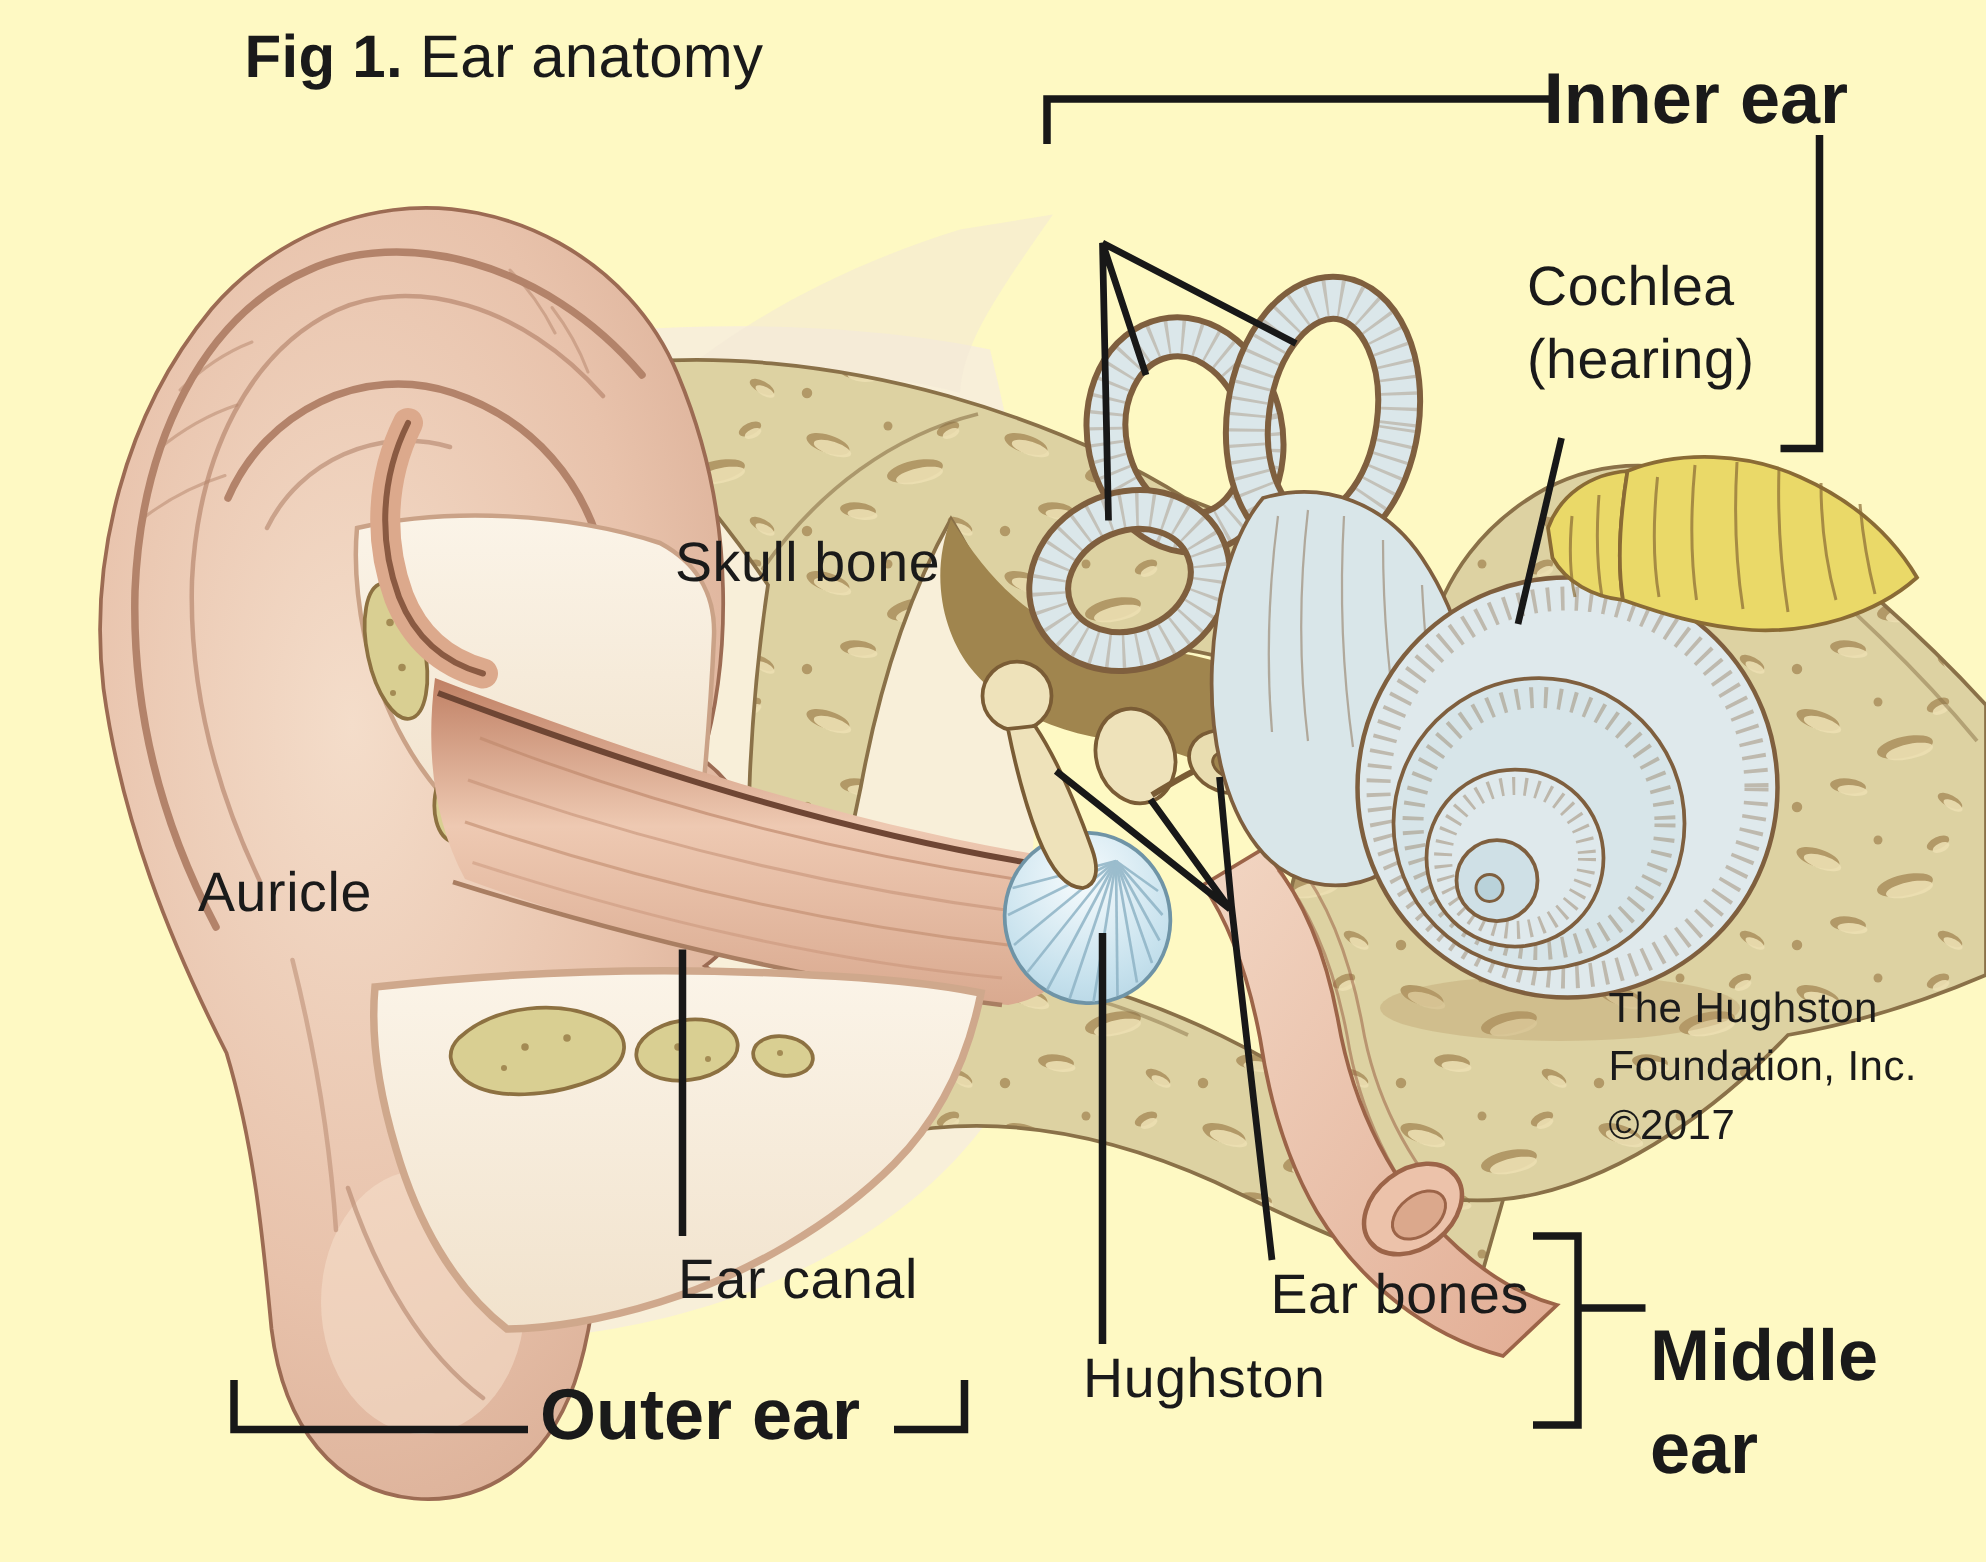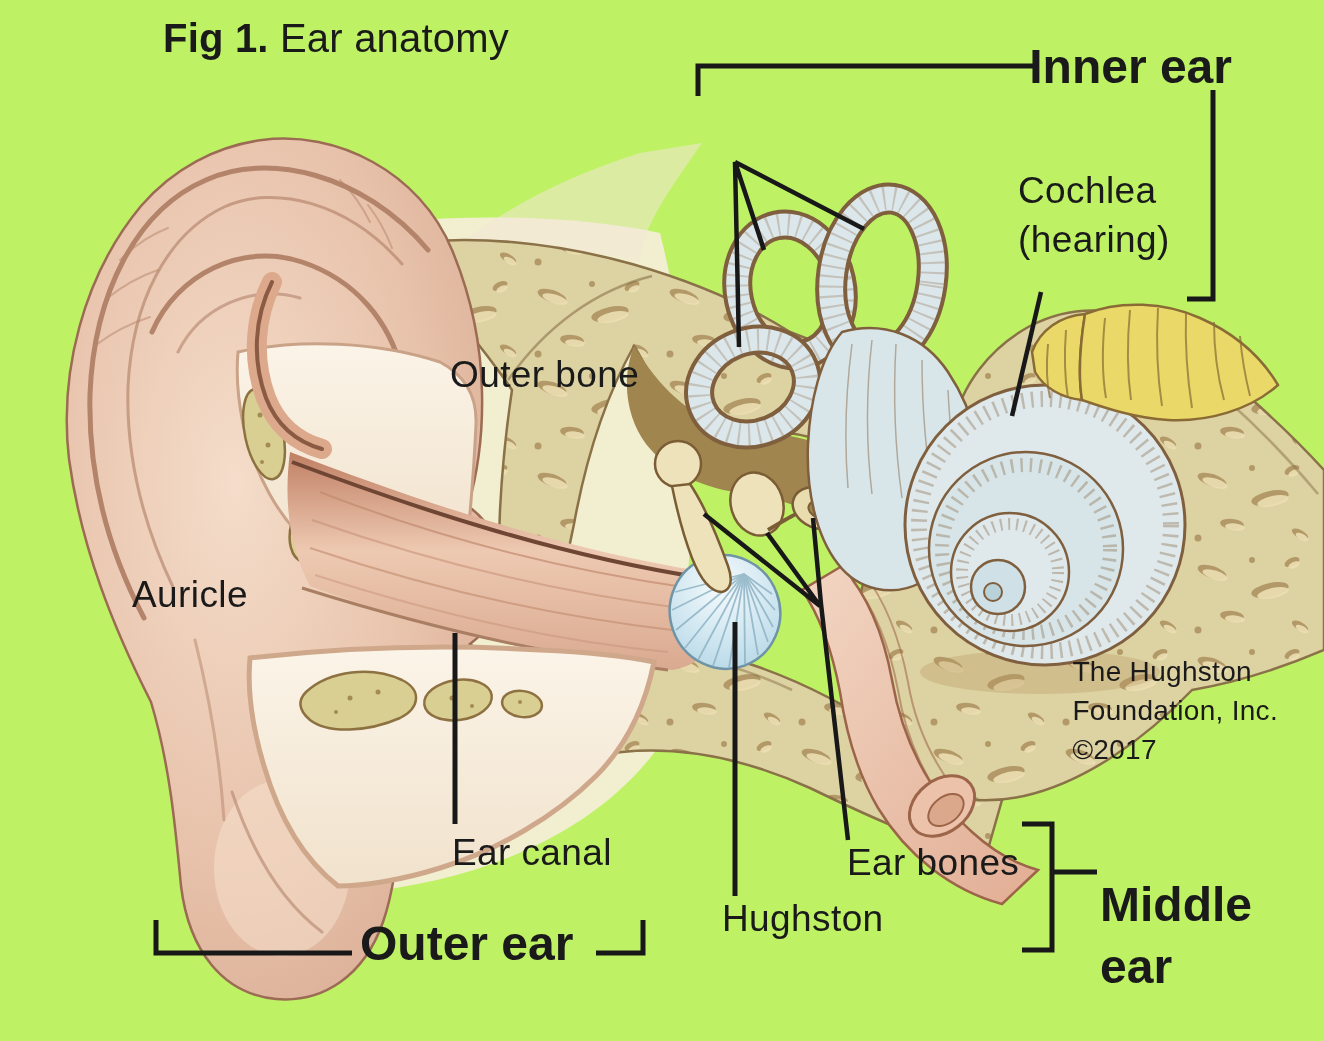--- a/index.html
+++ b/index.html
@@ -1,17 +1,17 @@
 <!DOCTYPE html>
 <html><head>
 <meta charset="utf-8">
 <style>
   html,body{margin:0;padding:0;background:#ffffff;}
   .stage{
-    position:relative;width:1324px;height:1041px;background:#bef264;overflow:hidden;
+    position:relative;width:1324px;height:1041px;background:#fef9c3;overflow:hidden;
     font-family:"Liberation Sans","DejaVu Sans",sans-serif;color:#1a1a1a;
   }
   .art{position:absolute;left:0;top:0;width:100%;height:100%;}
   .lbl{position:absolute;font-size:37px;letter-spacing:.4px;white-space:nowrap;color:#1a1a1a;line-height:45px;}
   .lbl.bold{font-weight:700;font-size:48px;letter-spacing:0;}
   .fig-title{position:absolute;left:163px;top:16px;font-size:40px;letter-spacing:.2px;white-space:nowrap;}
   .fig-title b{font-weight:700;}
   .lbl-inner-ear{right:92px;top:44px;}
   .lbl-semicircular{left:716px;top:74px;line-height:45px;}
   .lbl-cochlea{left:1018px;top:166px;line-height:49px;}
@@ -262,21 +262,21 @@
   </div>
 
   <div class="lbl bold lbl-inner-ear">Inner ear</div>
 
 
   <div class="lbl lbl-cochlea">
     <div>Cochlea</div>
     <div>(hearing)</div>
   </div>
 
-  <div class="lbl lbl-skull">Outer bone</div>
+  <div class="lbl lbl-skull">Skull bone</div>
   <div class="lbl lbl-auricle">Auricle</div>
   <div class="lbl lbl-earcanal">Ear canal</div>
   <div class="lbl lbl-eardrum">Hughston</div>
   <div class="lbl lbl-earbones">Ear bones</div>
   <div class="lbl bold lbl-outer">Outer ear</div>
 
   <div class="lbl bold lbl-middle">
     <div>Middle</div>
     <div>ear</div>
   </div>

